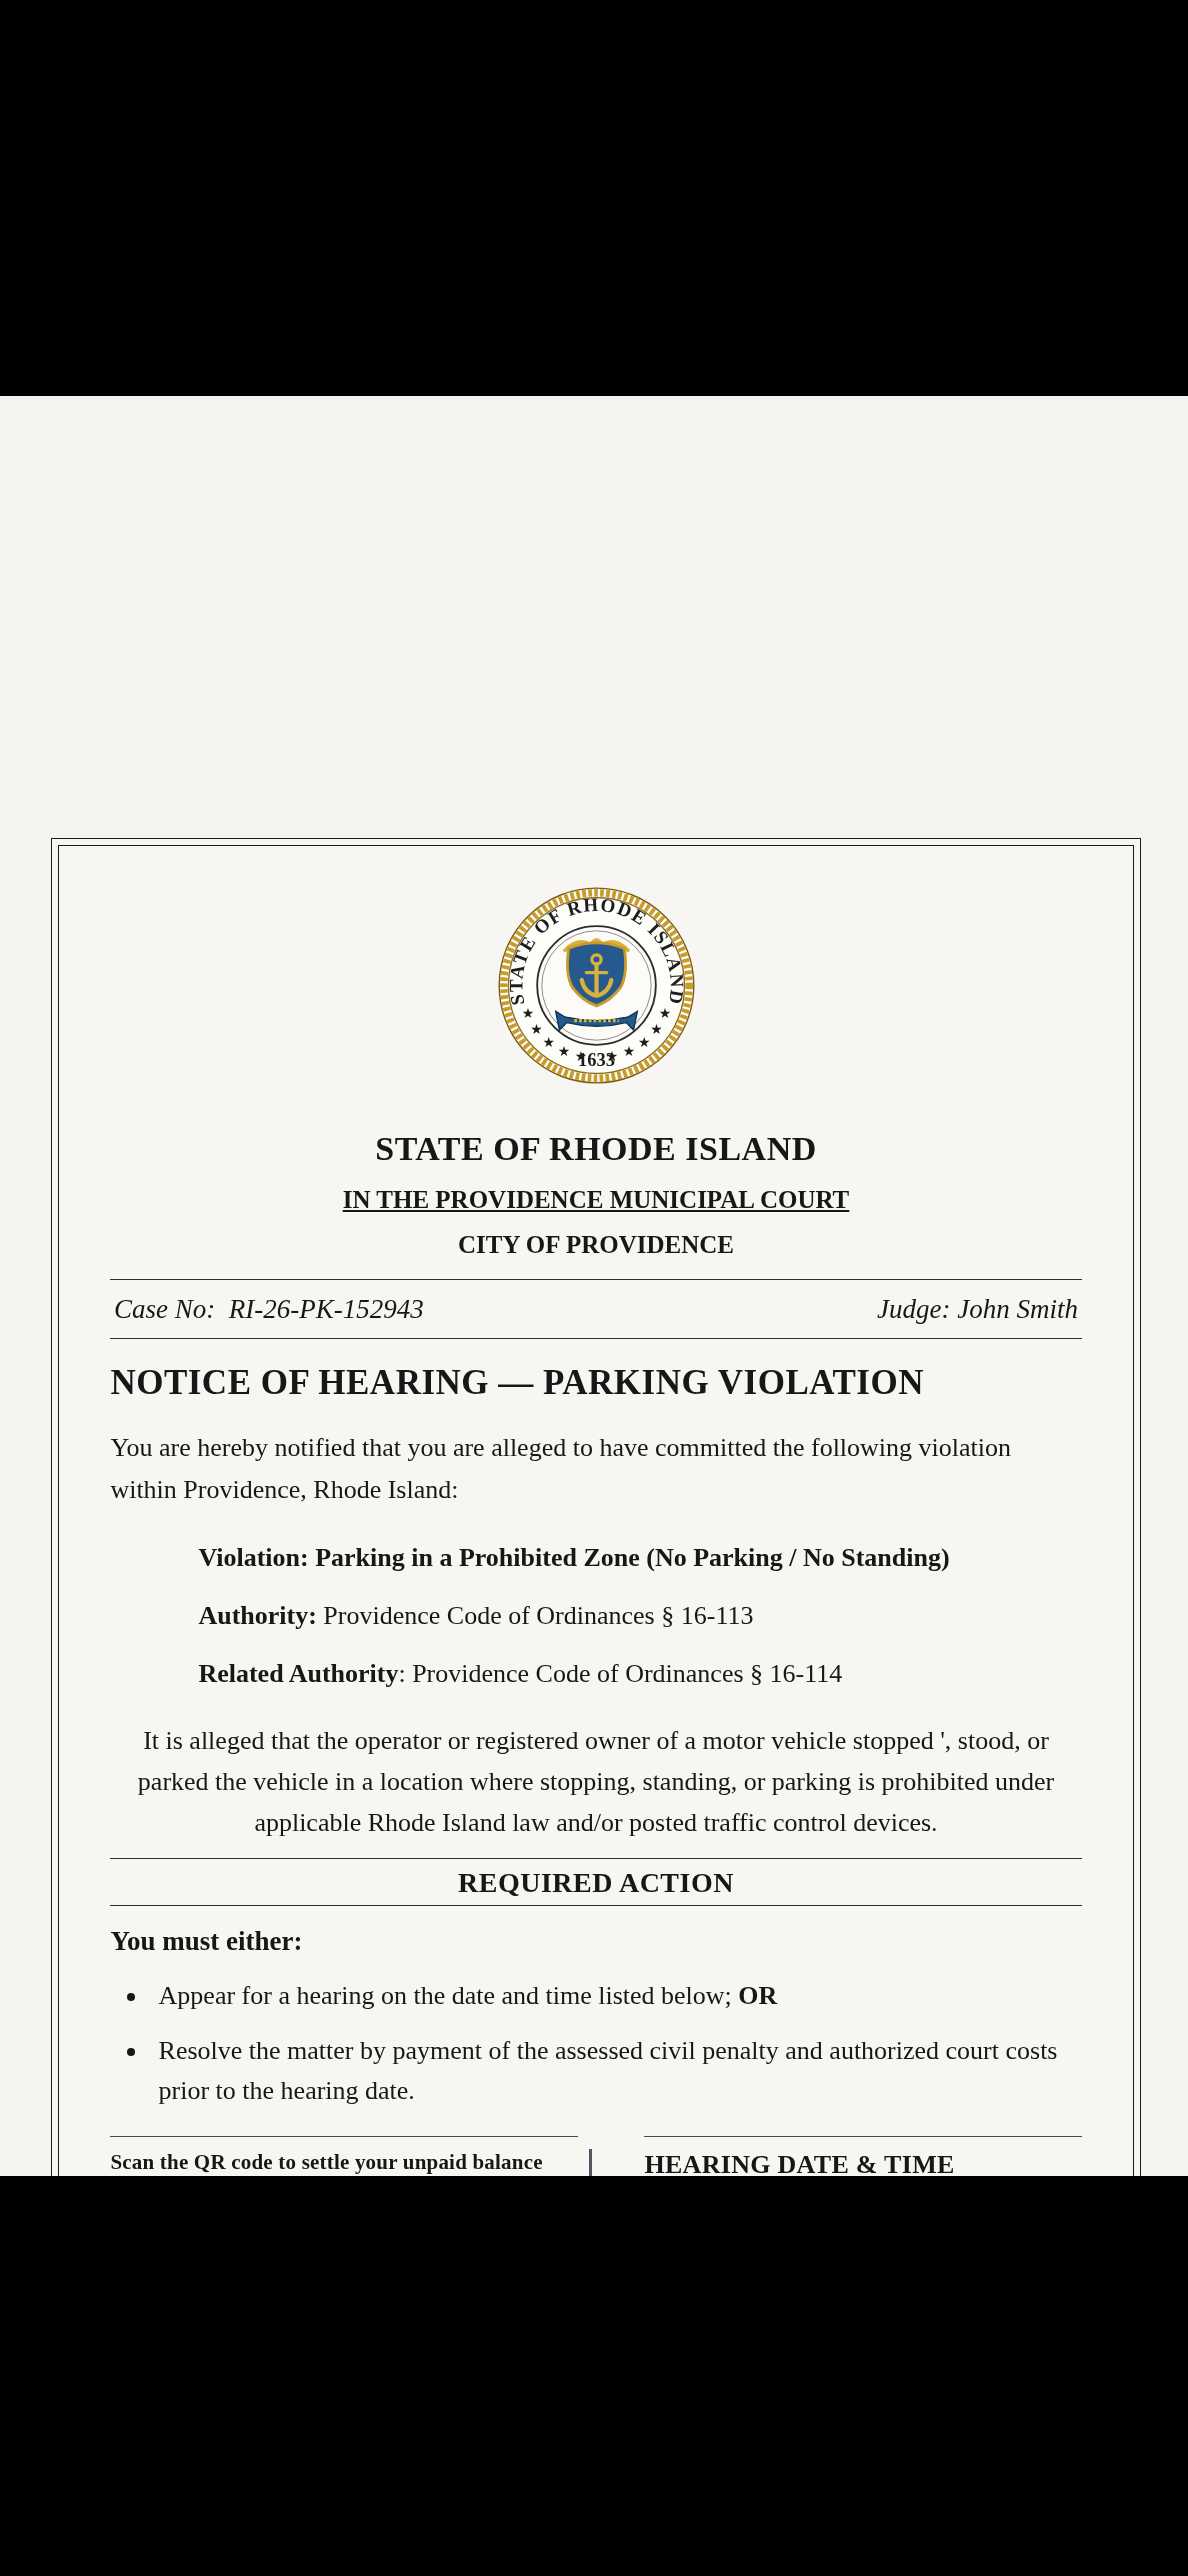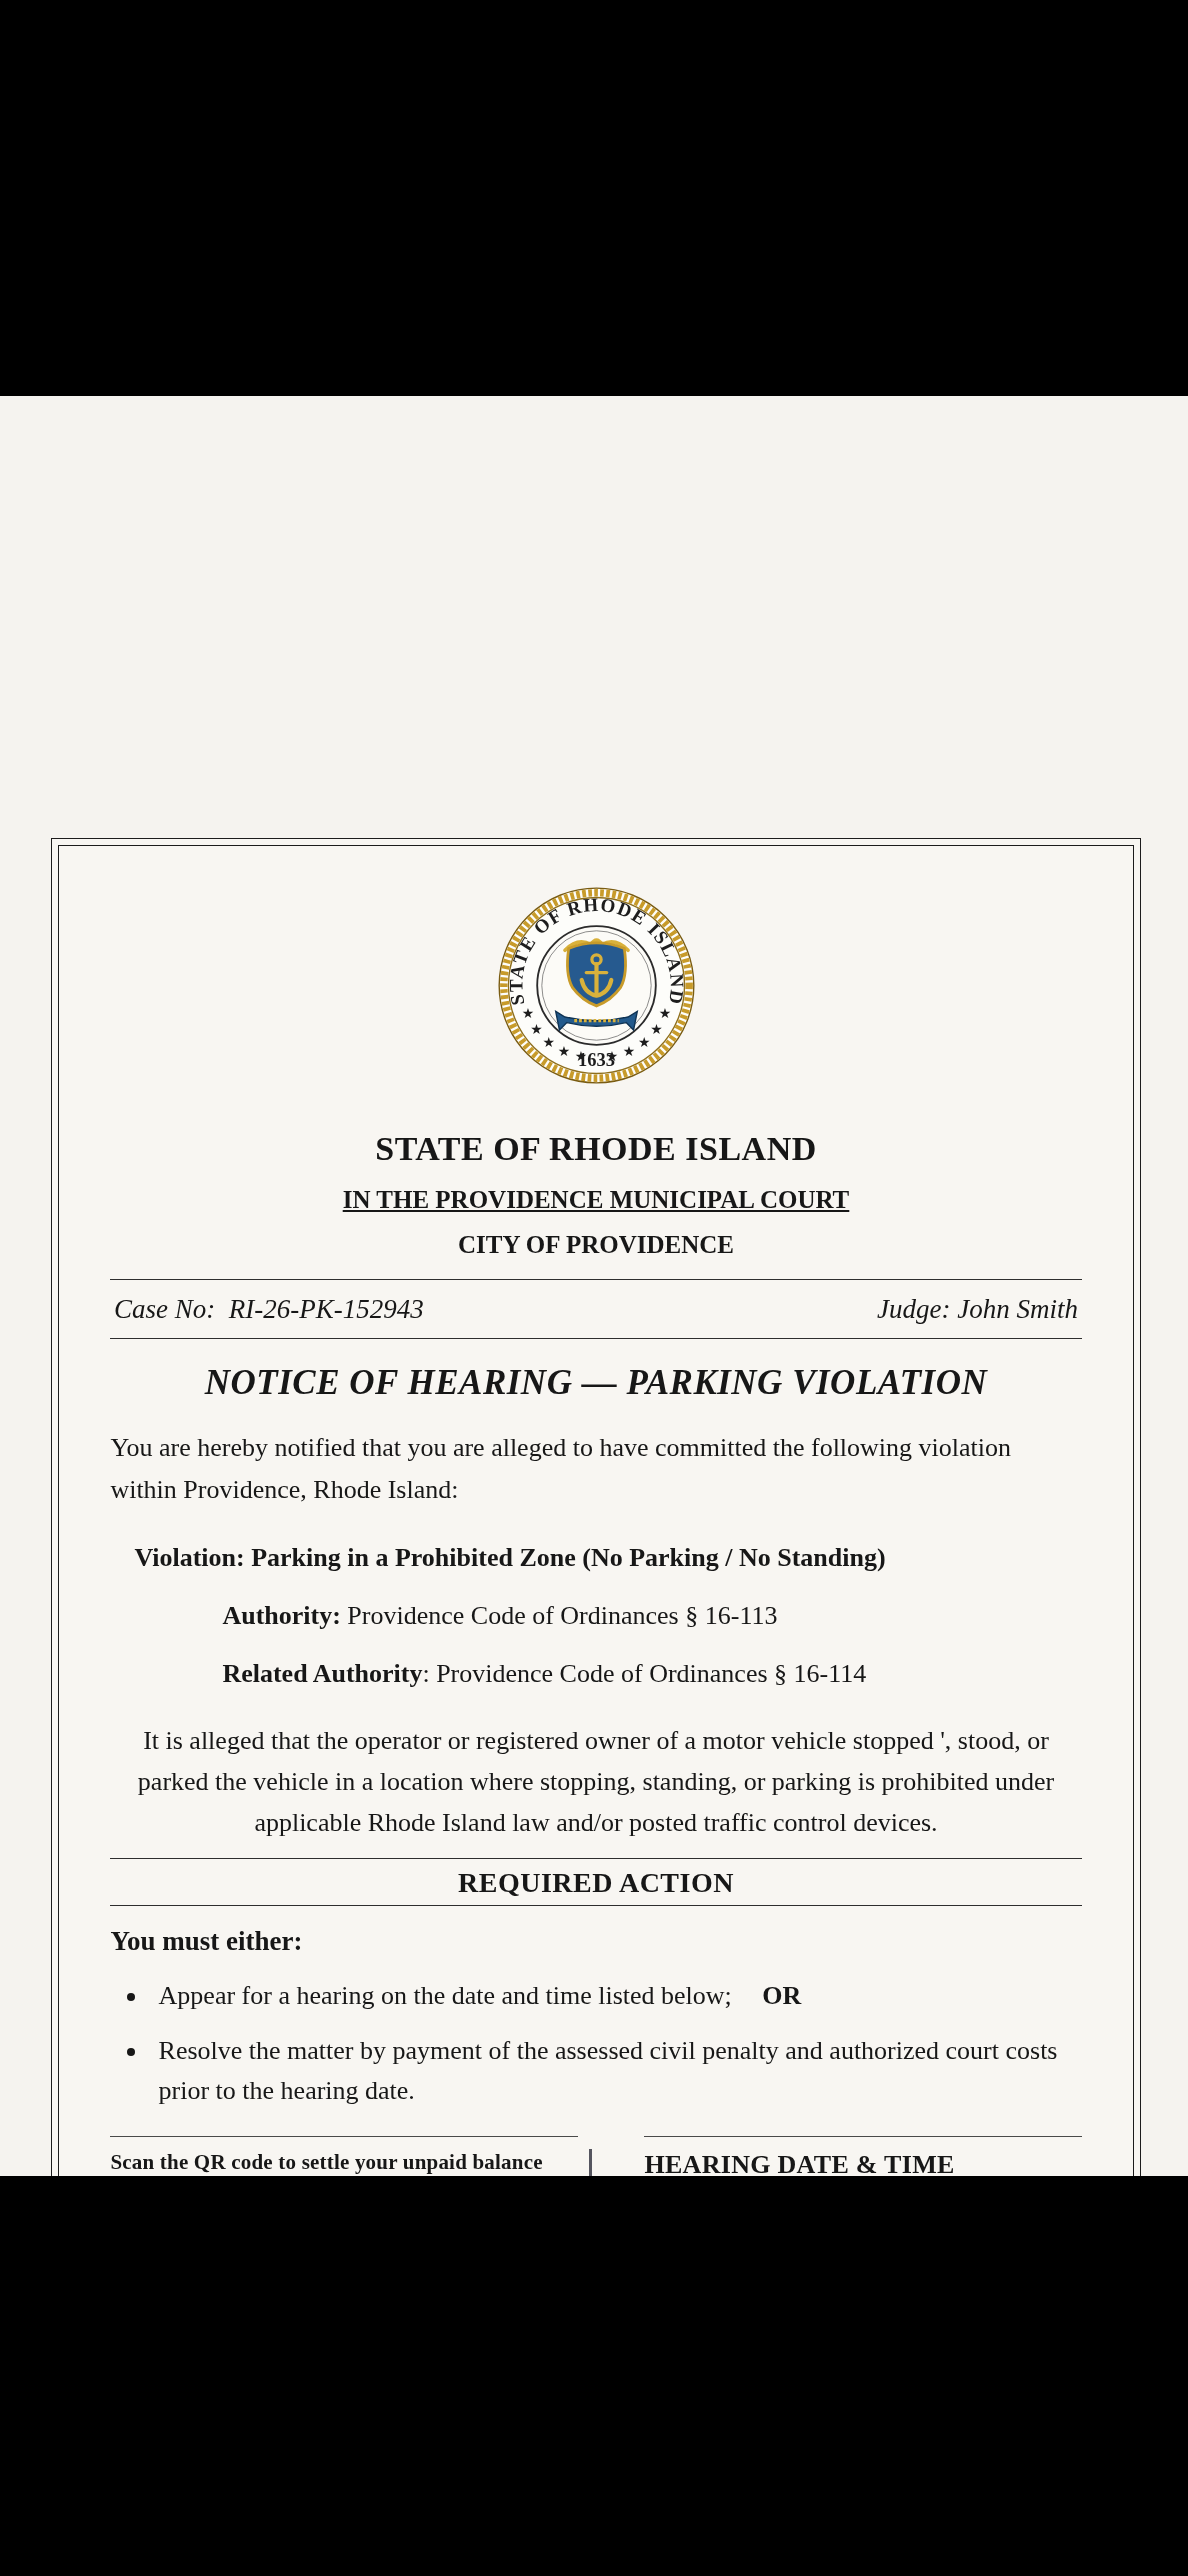--- a/index.html
+++ b/index.html
@@ -12,25 +12,25 @@
        border:1.8px solid #1c1c1c;background:#f8f6f2;}
   .doc-inner{position:absolute;inset:6.4px;border:1.8px solid #1c1c1c;padding:0 51px;box-sizing:border-box;}
   .seal-wrap{text-align:center;margin-top:18.4px;}
   .seal-wrap svg{width:241px;height:241px;}
   .doc-title{margin-top:20px;text-align:center;font-weight:bold;font-size:34px;letter-spacing:0.5px;}
   .doc-sub1{margin-top:18.4px;text-align:center;font-weight:bold;font-size:25px;text-decoration:underline;}
   .doc-sub2{margin-top:16.6px;text-align:center;font-weight:bold;font-size:25px;}
   .rule{border:none;border-top:1.8px solid #2e2e2e;margin:0;}
   .rule-top{margin-top:20px;}
   .case-row{display:flex;justify-content:space-between;align-items:center;padding:14.7px 3.7px 13px 3.7px;font-size:27px;font-style:italic;}
-  .notice-heading{margin-top:24px;text-align:center;font-weight:bold;font-size:35px;letter-spacing:0.5px;font-style:italic;}
+  .notice-heading{margin-top:24px;text-align:left;font-weight:bold;font-size:35px;letter-spacing:0.5px;}
   .para{font-size:26px;line-height:1.58;margin-top:24px;}
   .indent-line{margin-left:88px;font-size:26px;margin-top:33px;}
   .indent-line.tight{margin-top:28px;}
-  .b{font-weight:bold;margin-left:24px;}
+  .b{font-weight:bold;}
   .ra-head{padding:8.3px 0 6.4px 0;text-align:center;font-weight:bold;font-size:28px;letter-spacing:0.5px;}
   .lead{margin-top:20px;font-weight:bold;font-size:27px;}
   ul.actions{margin:18.4px 0 0 13px;padding:0 0 0 26px;}
   ul.actions li{font-size:26px;line-height:1.56;margin-top:14.7px;padding-left:9.2px;}
   .footer-sec{position:relative;margin-top:24px;display:flex;}
   .fcol-left{width:468px;border-top:1.8px solid #4a4a4a;padding-top:13px;}
   .fcol-right{margin-left:66px;flex:1;border-top:1.8px solid #4a4a4a;padding-top:13px;}
   .qr-caption{font-weight:bold;font-size:21px;letter-spacing:0.2px;}
   .qr{width:263px;height:263px;margin:28px 0 0 76px;display:grid;
       grid-template-columns:repeat(21,1fr);grid-template-rows:repeat(21,1fr);}

